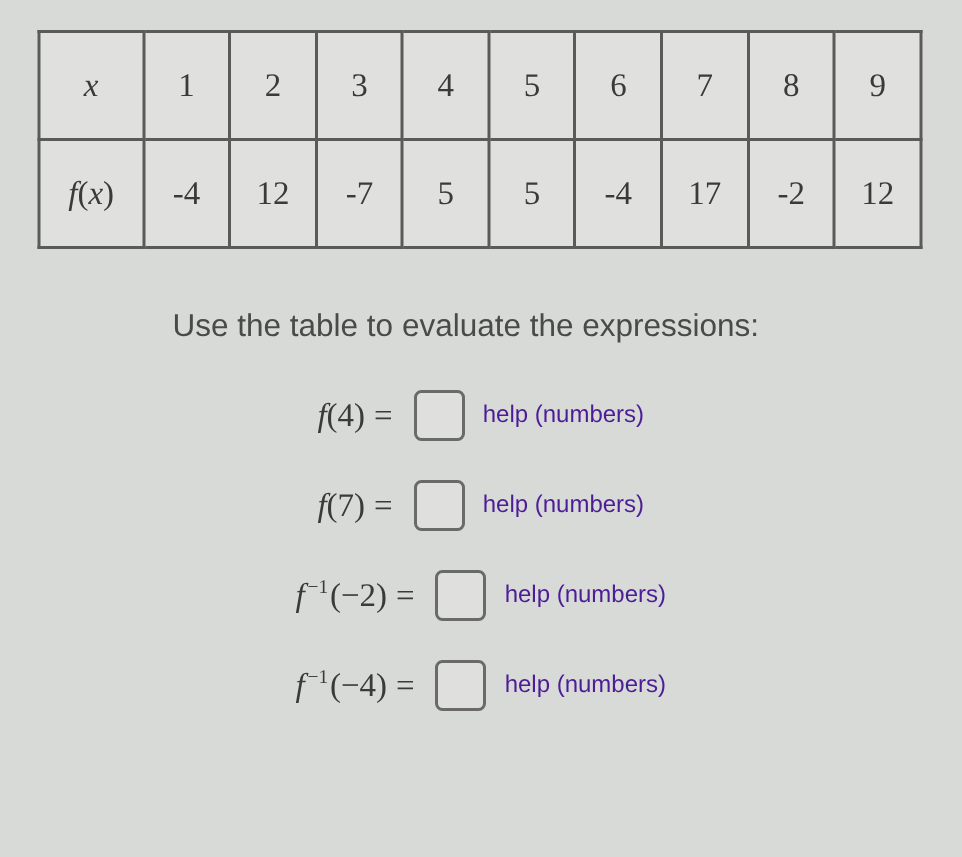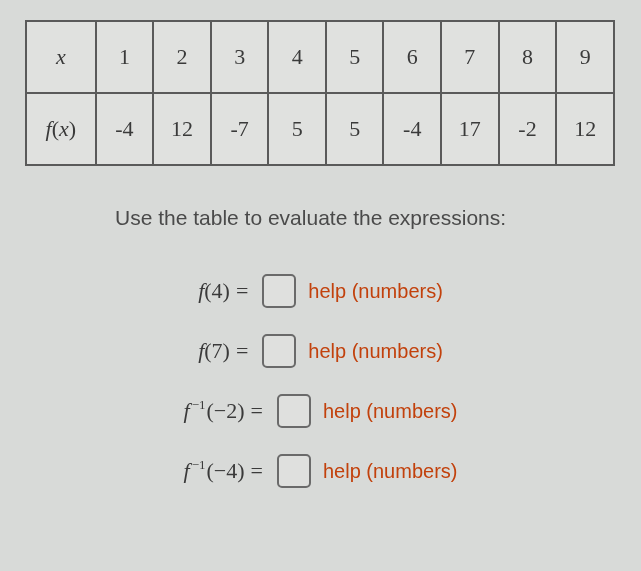--- a/index.html
+++ b/index.html
@@ -31,21 +31,21 @@
     td.hdr {
       width: 70px;
       font-style: italic;
     }
     td.num {
       width: 58px;
     }
     .instruction {
       font-family: Arial, Helvetica, sans-serif;
       font-size: 21px;
-      margin: 40px 0 44px 90px;
+      margin: 40px 0 30px 90px;
       color: #4a4a4a;
     }
     .rows {
       display: flex;
       flex-direction: column;
       gap: 26px;
       align-items: center;
       width: 100%;
     }
     .expr-row {
@@ -82,22 +82,22 @@
       height: 34px;
       border: 2px solid #6a6a6a;
       border-radius: 5px;
       background: #dfe0de;
       text-align: center;
       font-size: 18px;
       font-family: inherit;
     }
     .help-link {
       font-family: Arial, Helvetica, sans-serif;
-      font-size: 20px;
-      color: #c2410c;
+      font-size: 16px;
+      color: #4c1d95;
       cursor: pointer;
       margin-left: 4px;
     }
   </style>
 </head>
 <body>
 
 <table>
   <tbody>
       <tr>

